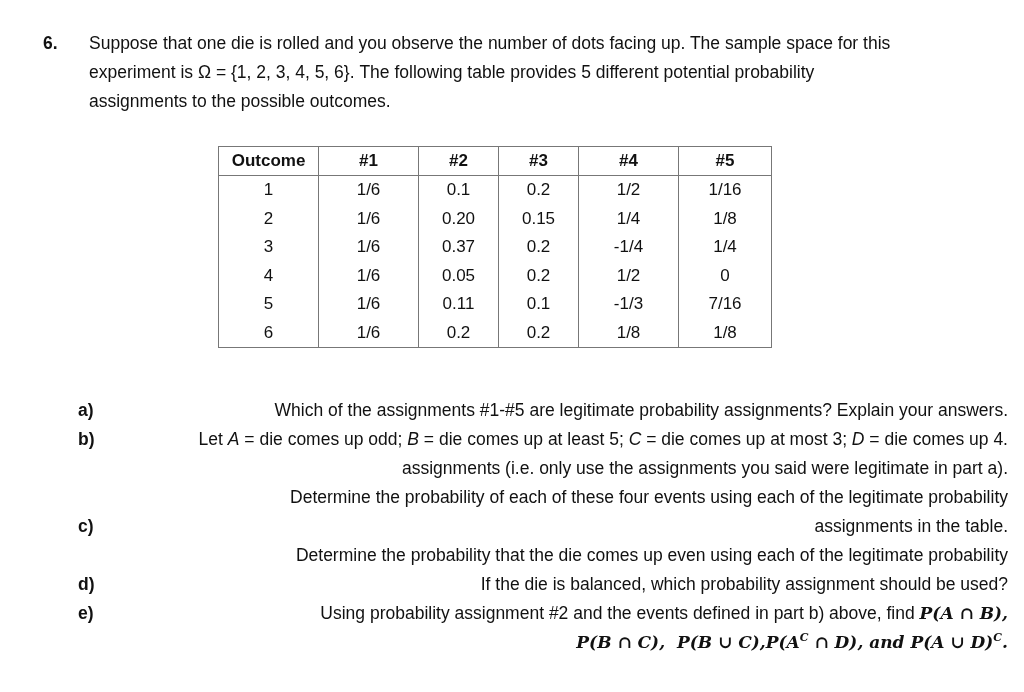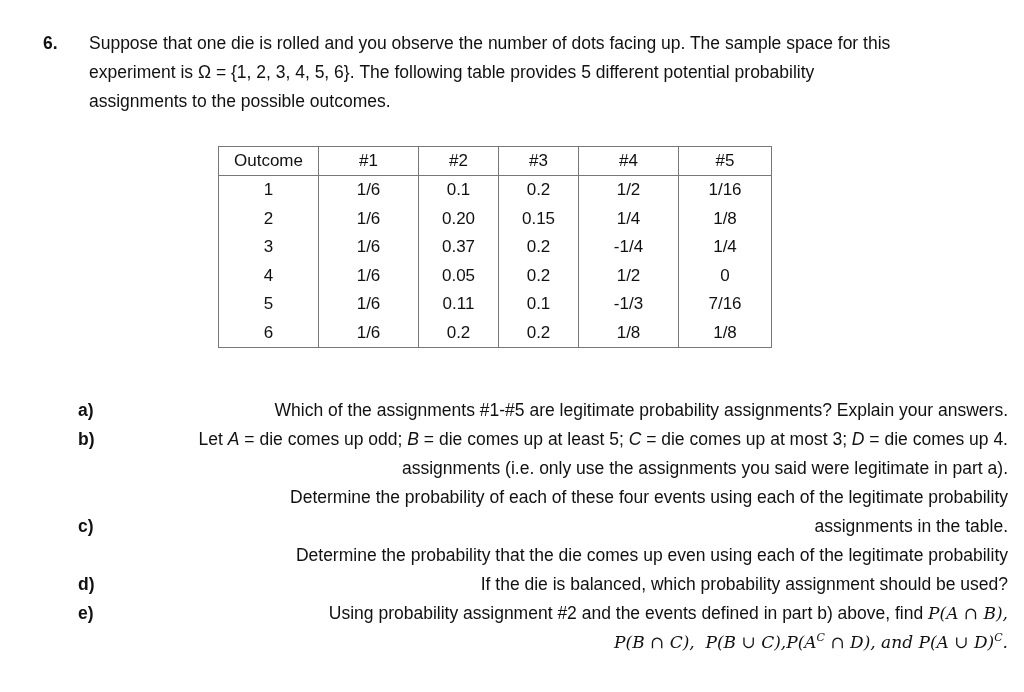--- a/index.html
+++ b/index.html
@@ -47,20 +47,21 @@
   table.prob-table th, table.prob-table td {
     text-align: center;
     padding: 0;
     font-weight: normal;
     border-left: 1.5px solid #777;
     border-right: 1.5px solid #777;
   }
   table.prob-table th {
     height: 28px;
     border-bottom: 1.5px solid #777;
+    font-weight: bold;
   }
   table.prob-table td {
     height: 28.5px;
   }
   .col-outcome { width: 99px; }
   .col-a1 { width: 99px; }
   .col-a2 { width: 79px; }
   .col-a3 { width: 79px; }
   .col-a4 { width: 99px; }
   .col-a5 { width: 92px; }
@@ -88,20 +89,21 @@
     white-space: nowrap;
     text-align: right;
   }
   .var {
     font-style: italic;
   }
   .math {
     font-family: "DejaVu Serif", "Liberation Serif", serif;
     font-style: italic;
     font-size: 17px;
+    font-weight: bold;
   }
   sup.mathsup {
     font-size: 11px;
     vertical-align: 7px;
     line-height: 0;
   }
 </style>
 </head>
 <body>
 

